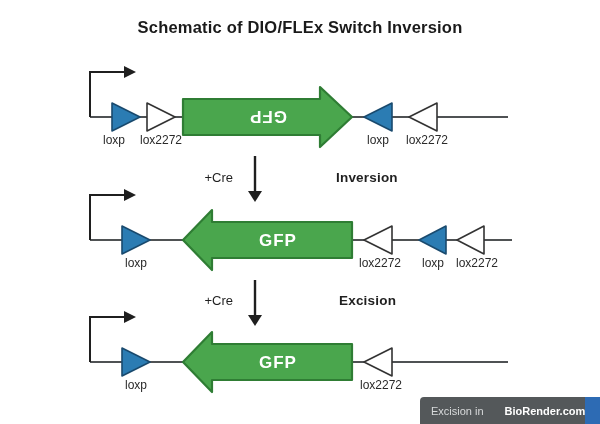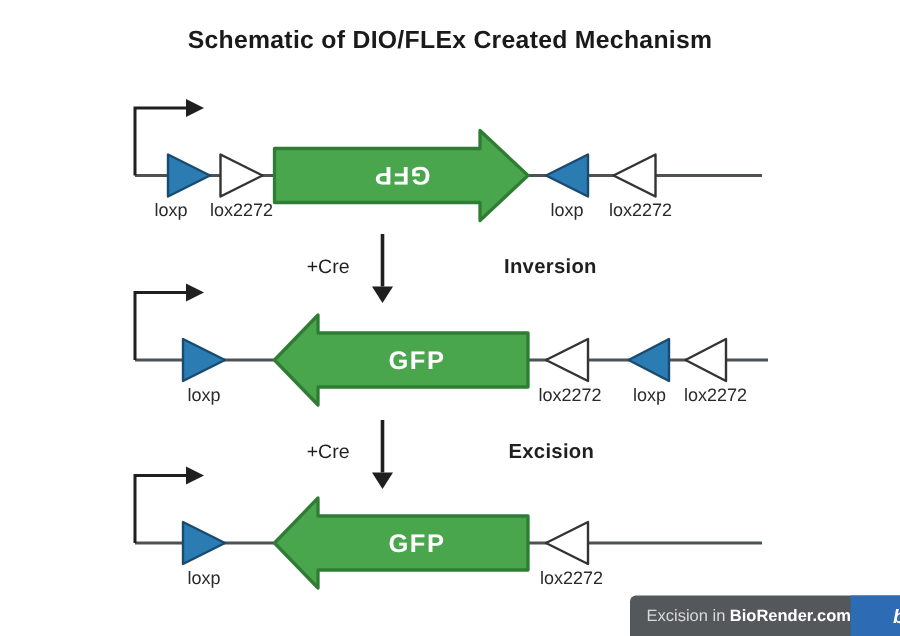--- a/index.html
+++ b/index.html
@@ -27,31 +27,31 @@
   .cre-arrowhead{fill:var(--arrow_black);stroke:none;}
   .badge{
     position:absolute;left:420px;top:397px;width:180px;height:27px;
     background:var(--badge_bg);border-radius:4px 0 0 0;
     display:flex;align-items:center;
   }
   .badge-text{
     flex:1;padding-left:11px;font-size:11px;color:var(--badge_text);
     white-space:nowrap;
   }
-  .badge-brand{font-weight:bold;color:var(--badge_brand);margin-left:3px;}
+  .badge-brand{font-weight:bold;color:var(--badge_brand);margin-left:21px;}
   .badge-logo{
     width:28px;height:27px;background:var(--logo_bg);
     display:flex;align-items:center;justify-content:flex-start;
     color:#ffffff;font-size:13px;font-weight:bold;font-style:italic;padding-left:28px;
   }
 </style>
 </head>
 <body>
 
-<div class="title">Schematic of DIO/FLEx Created Mechanism</div>
+<div class="title">Schematic of DIO/FLEx Switch Inversion</div>
 
 <svg width="600" height="424" viewBox="0 0 600 424">
 
   <g>
     <line class="backbone" x1="90" y1="117" x2="508" y2="117"></line>
     <path class="promoter" d="M90,117 L90,72 L124,72"></path>
     <polygon class="phead" points="124,66 124,78 136,72"></polygon>
     <polygon class="loxp" points="112,103 112,131 140,117"></polygon>
     <polygon class="lox2272" points="147,103 147,131 175,117"></polygon>
     <polygon class="gene" points="183,99 320,99 320,87 352,117 320,147 320,135 183,135"></polygon>

